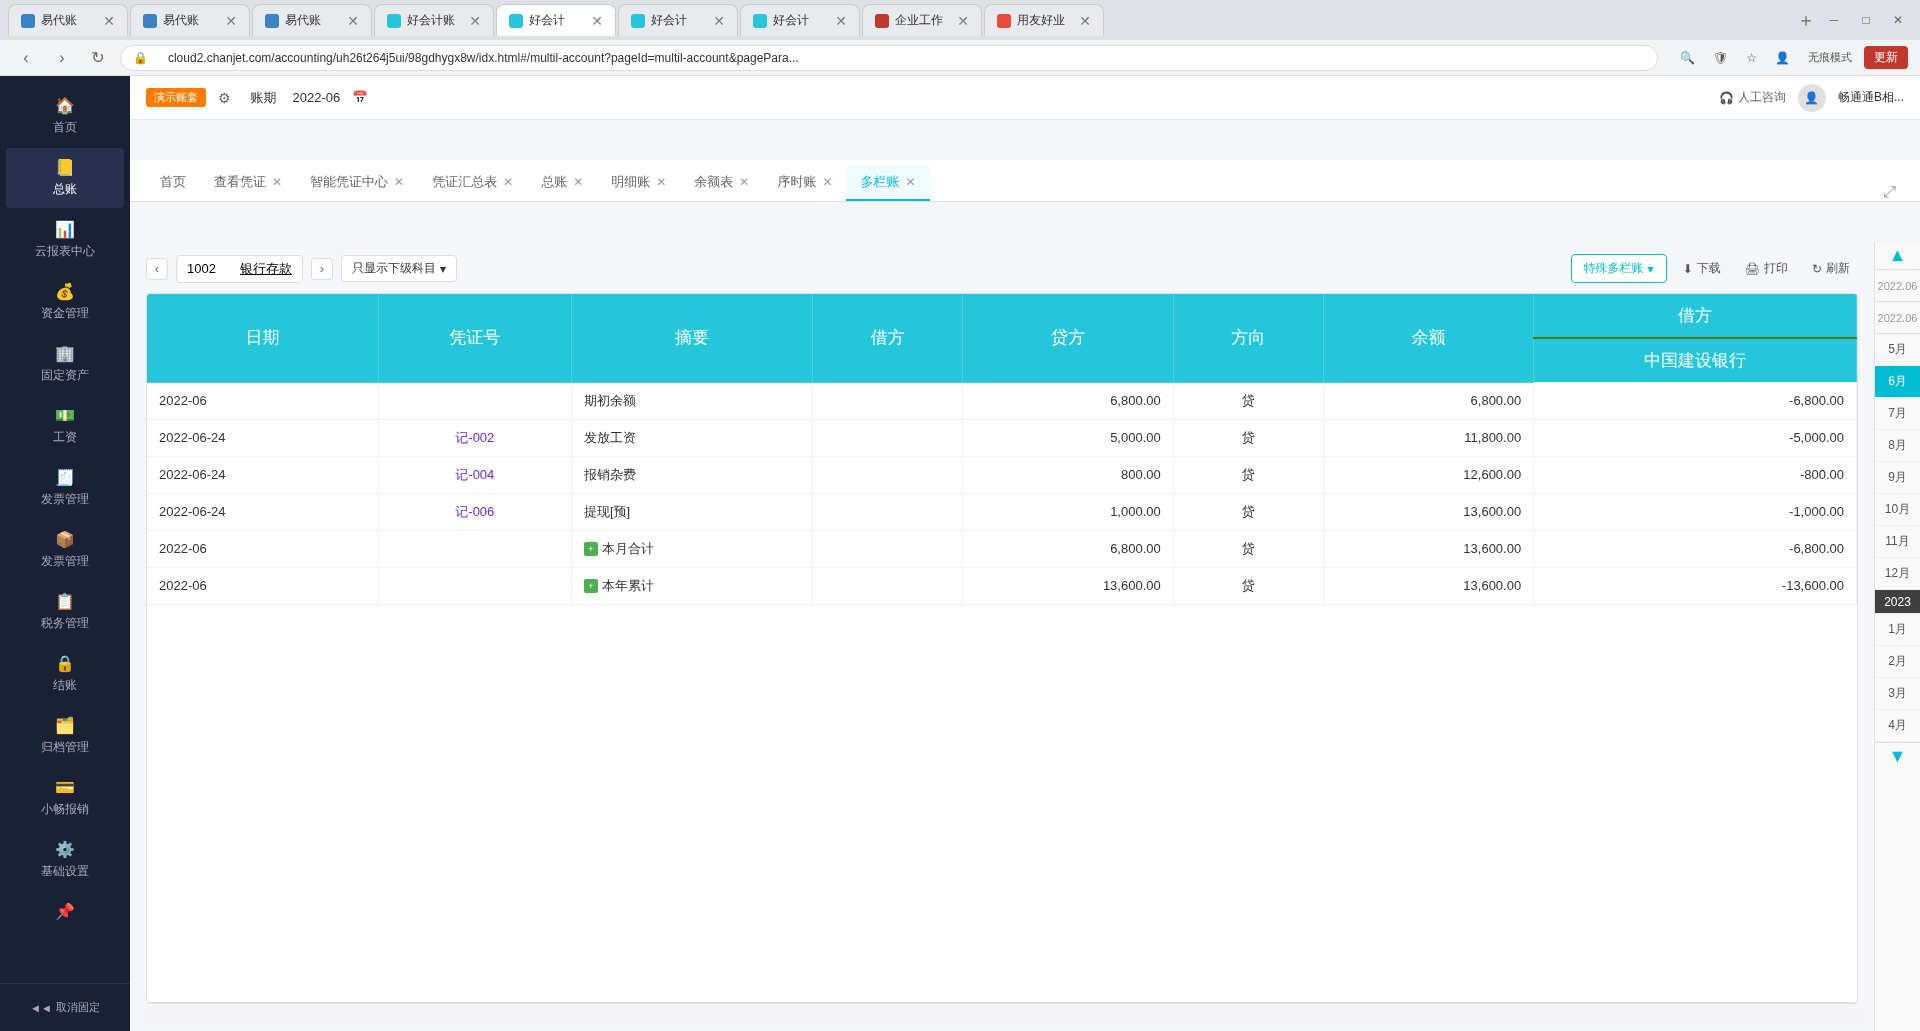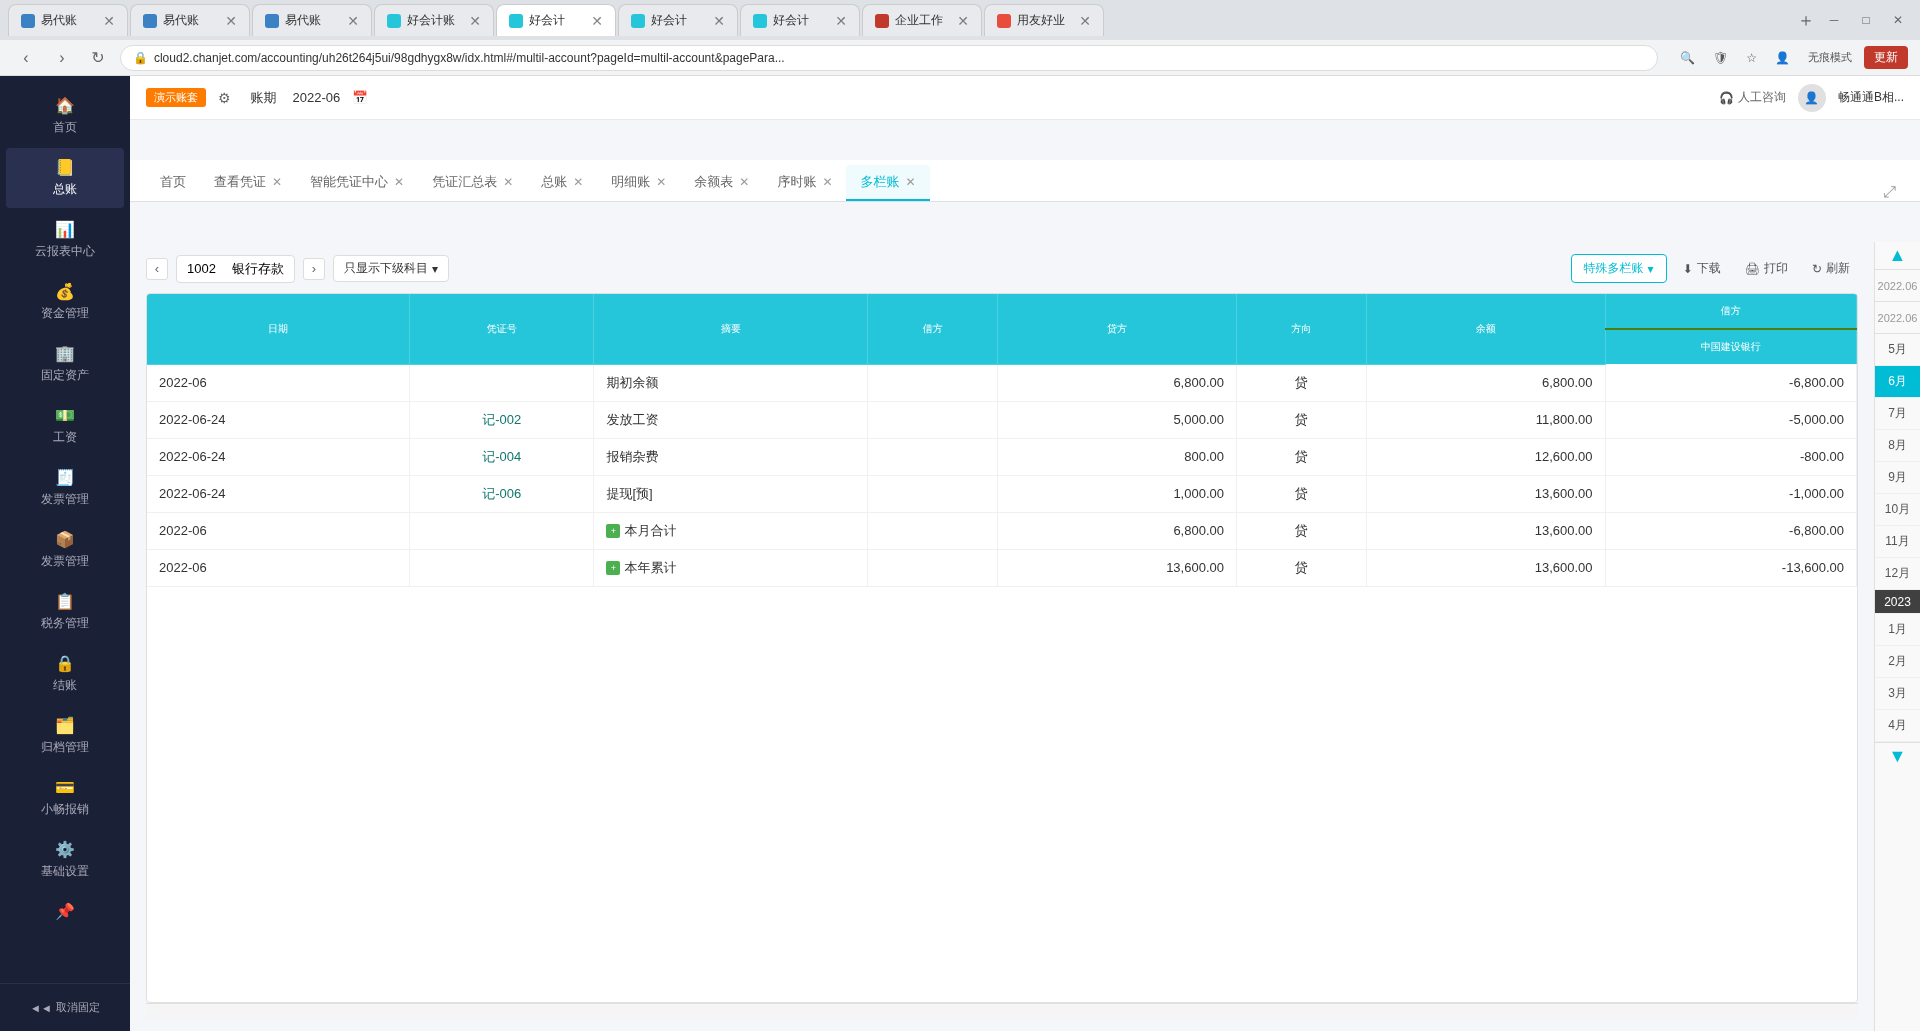--- a/index.html
+++ b/index.html
@@ -71,26 +71,26 @@
     .nav-arrow { width: 22px; height: 22px; display: flex; align-items: center; justify-content: center; border: 1px solid #ddd; border-radius: 3px; cursor: pointer; color: #666; background: #fff; }
     .subject-selector { display: flex; align-items: center; gap: 4px; background: #fff; border: 1px solid #ddd; border-radius: 4px; padding: 4px 10px; font-size: 13px; cursor: pointer; }
     .filter-btn { display: flex; align-items: center; gap: 4px; background: #fff; border: 1px solid #ddd; border-radius: 4px; padding: 4px 10px; font-size: 12px; color: #333; cursor: pointer; }
     .toolbar-right { margin-left: auto; display: flex; align-items: center; gap: 8px; }
     .special-btn { border: 1px solid #00bcd4; color: #00bcd4; background: #fff; border-radius: 4px; padding: 5px 12px; font-size: 12px; cursor: pointer; display: flex; align-items: center; gap: 4px; }
     .action-btn { display: flex; align-items: center; gap: 4px; color: #555; font-size: 12px; cursor: pointer; padding: 5px 8px; }
 
     
     .ledger-table-wrapper { flex: 1; overflow: auto; border: 1px solid #e0e0e0; border-radius: 4px; background: #fff; }
     .ledger-table { width: 100%; border-collapse: collapse; min-width: 900px; }
-    .ledger-table thead tr th { background: #26c6da; color: #fff; padding: 10px 12px; text-align: center; font-size: 10px; font-weight: normal; border-right: 1px solid #4dd0e1; white-space: nowrap; }
+    .ledger-table thead tr th { background: #26c6da; color: #fff; padding: 10px 12px; text-align: center; font-size: 17px; font-weight: normal; border-right: 1px solid #4dd0e1; white-space: nowrap; }
     .ledger-table thead tr:first-child th { border-bottom: 1px solid #4dd0e1; }
     .ledger-table tbody tr td { padding: 9px 12px; text-align: center; border-bottom: 1px solid #f0f0f0; border-right: 1px solid #f0f0f0; font-size: 13px; color: #333; }
     .ledger-table tbody tr td.text-left { text-align: left; }
     .ledger-table tbody tr td.text-right { text-align: right; }
-    .ledger-table tbody tr td a { color: #0f766e; text-decoration: none; }
+    .ledger-table tbody tr td a { color: #6d28d9; text-decoration: none; }
     .th-extra { background: #26c6da; border-top: 2px solid #4d7c0f; }
     .month-tag { display: inline-flex; align-items: center; gap: 4px; }
     .month-icon { width: 14px; height: 14px; background: #4caf50; border-radius: 2px; display: inline-flex; align-items: center; justify-content: center; color: #fff; font-size: 9px; }
 
     
     .month-panel { width: 46px; background: #f9f9f9; border-left: 1px solid #e0e0e0; display: flex; flex-direction: column; overflow-y: auto; flex-shrink: 0; }
     .month-item { display: flex; align-items: center; justify-content: center; height: 32px; font-size: 12px; color: #555; cursor: pointer; border-bottom: 1px solid #f0f0f0; white-space: nowrap; }
     .month-item.active { background: #00bcd4; color: #fff; border-radius: 0; }
     .month-item.year-label { background: #404040; color: #fff; font-size: 12px; height: 24px; }
     .month-header { height: 32px; display: flex; align-items: center; justify-content: center; font-size: 11px; color: #999; border-bottom: 1px solid #e0e0e0; }
@@ -159,21 +159,21 @@
     <div class="tab-ctrl-btn">✕</div>
   </div>
 </div>
 
 <div class="address-bar">
   <div class="nav-btn">‹</div>
   <div class="nav-btn">›</div>
   <div class="nav-btn">↻</div>
   <div class="url-bar">
     <span style="color:#666; font-size:12px;">🔒</span>
-    <span style="margin-left:6px; overflow:hidden; text-overflow:ellipsis; white-space:nowrap;">cloud2.chanjet.com/accounting/uh26t264j5ui/98gdhygx8w/idx.html#/multil-account?pageId=multil-account&amp;pagePara...</span>
+    <span style="margin-left:20px; overflow:hidden; text-overflow:ellipsis; white-space:nowrap;">cloud2.chanjet.com/accounting/uh26t264j5ui/98gdhygx8w/idx.html#/multil-account?pageId=multil-account&amp;pagePara...</span>
   </div>
   <div class="address-right">
     <div class="addr-btn">🔍</div>
     <div class="addr-btn">🛡</div>
     <div class="addr-btn">☆</div>
     <div class="addr-btn">👤</div>
     <div class="addr-btn" style="font-size:11px;">无痕模式</div>
     <div class="update-btn">更新</div>
   </div>
 </div>
@@ -305,21 +305,21 @@
       </div>
 
     <div class="content-area">
 
       <div class="ledger-panel">
 
         <div class="ledger-toolbar">
           <div class="nav-arrow">‹</div>
           <div class="subject-selector">
             <span>1002</span>
-            <span style="margin-left:12px;">银行存款</span>
+            <span style="margin-left:20px;text-decoration:underline;">银行存款</span>
           </div>
           <div class="nav-arrow">›</div>
           <div class="filter-btn">
             <span>只显示下级科目</span>
             <span>▾</span>
           </div>
           <div class="toolbar-right">
             <div class="special-btn">
               <span>特殊多栏账</span>
               <span>▾</span>

